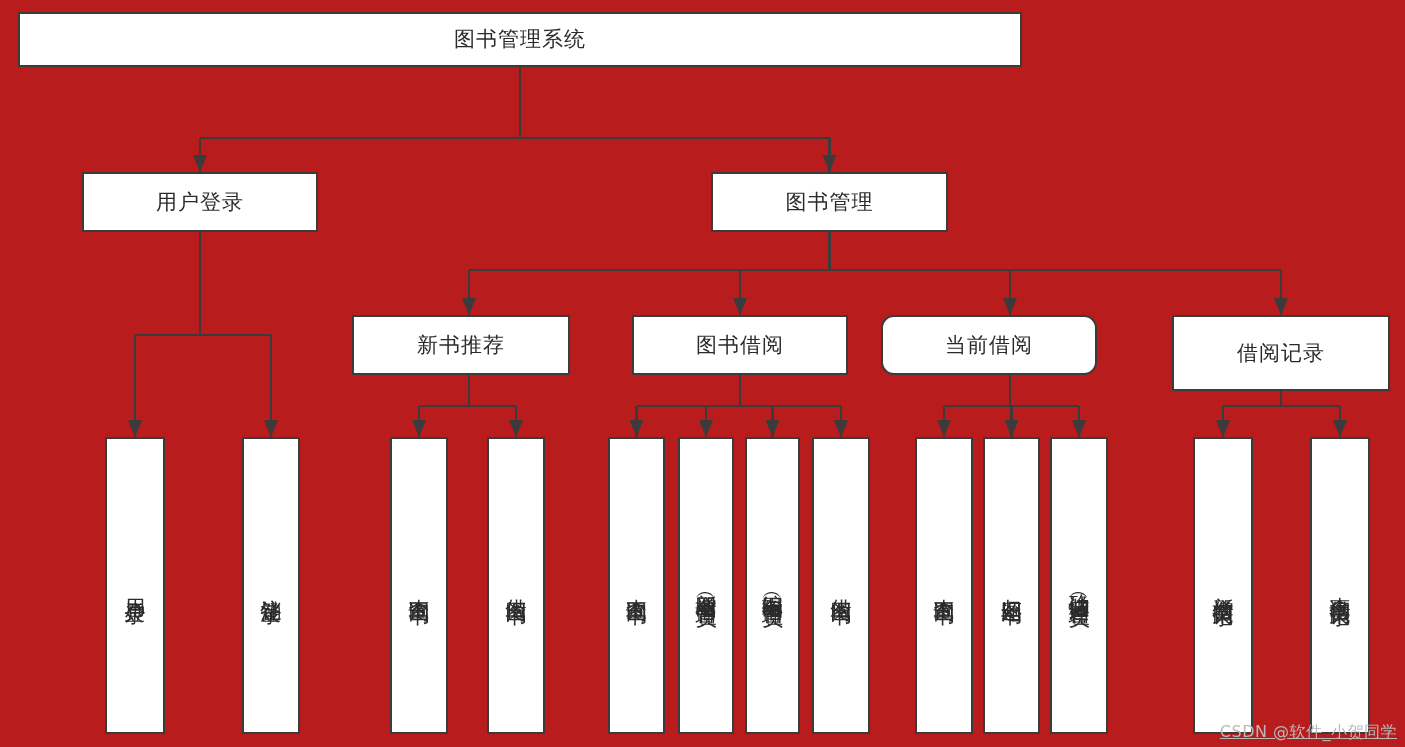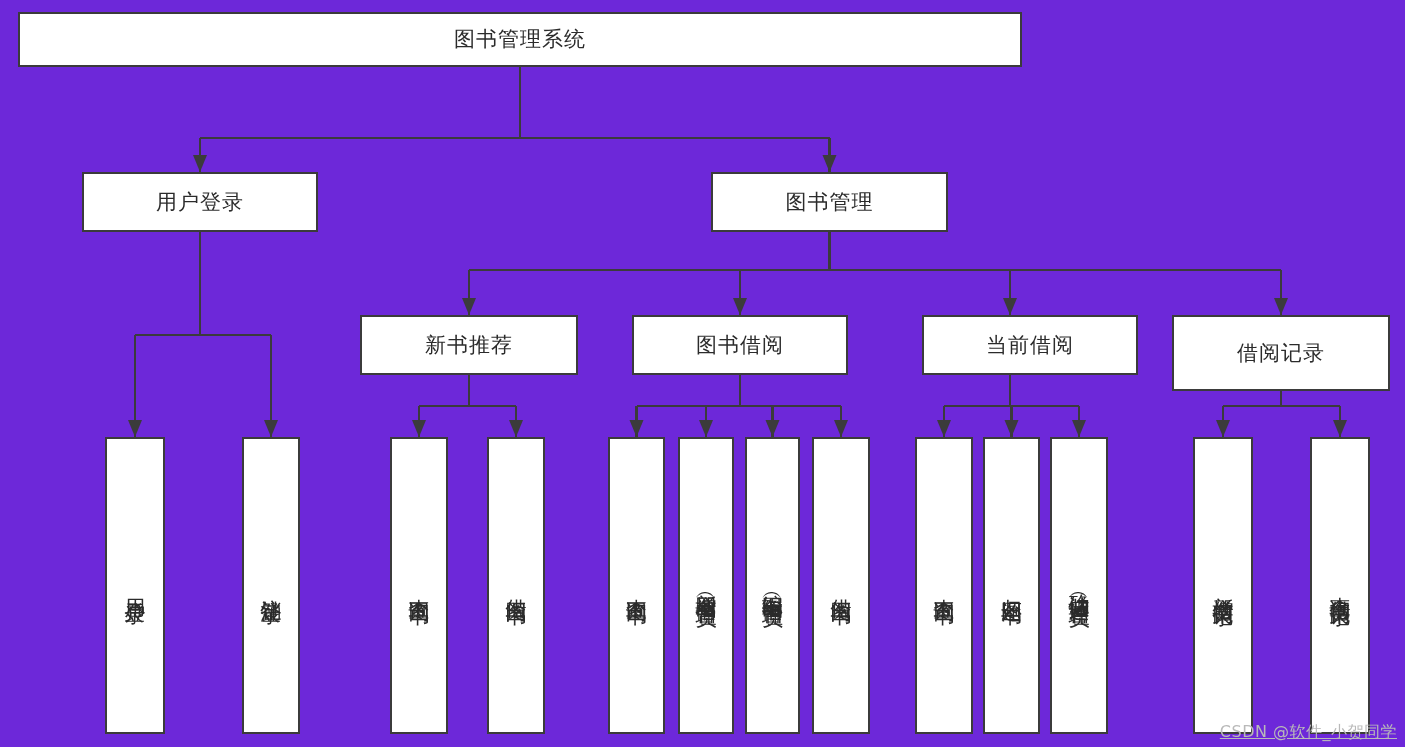--- a/index.html
+++ b/index.html
@@ -8,21 +8,21 @@
     padding: 0;
     background: #ffffff;
   }
   body {
     font-family: "DejaVu Sans", "Liberation Sans", sans-serif;
   }
   #canvas {
     position: relative;
     width: 1405px;
     height: 747px;
-    background: #6d28d9;
+    background: #b91c1c;
     overflow: hidden;
   }
   #edges {
     position: absolute;
     left: 0;
     top: 0;
     width: 1405px;
     height: 747px;
     pointer-events: none;
   }
@@ -134,27 +134,27 @@
   <div id="node-layer">
       <div class="node horiz" style="left: 18px; top: 12px; width: 1004px; height: 55px; border-color: rgb(59, 59, 59); color: rgb(43, 43, 43); background: rgb(255, 255, 255);">
         <span class="node-label">图书管理系统</span>
       </div>
       <div class="node horiz" style="left: 82px; top: 172px; width: 236px; height: 60px; border-color: rgb(59, 59, 59); color: rgb(43, 43, 43); background: rgb(255, 255, 255);">
         <span class="node-label">用户登录</span>
       </div>
       <div class="node horiz" style="left: 711px; top: 172px; width: 237px; height: 60px; border-color: rgb(59, 59, 59); color: rgb(43, 43, 43); background: rgb(255, 255, 255);">
         <span class="node-label">图书管理</span>
       </div>
-      <div class="node horiz" style="left: 360px; top: 315px; width: 218px; height: 60px; border-color: rgb(59, 59, 59); color: rgb(43, 43, 43); background: rgb(255, 255, 255);">
+      <div class="node horiz" style="left: 352px; top: 315px; width: 218px; height: 60px; border-color: rgb(59, 59, 59); color: rgb(43, 43, 43); background: rgb(255, 255, 255);">
         <span class="node-label">新书推荐</span>
       </div>
       <div class="node horiz" style="left: 632px; top: 315px; width: 216px; height: 60px; border-color: rgb(59, 59, 59); color: rgb(43, 43, 43); background: rgb(255, 255, 255);">
         <span class="node-label">图书借阅</span>
       </div>
-      <div class="node horiz" style="left: 922px; top: 315px; width: 216px; height: 60px; border-color: rgb(59, 59, 59); color: rgb(43, 43, 43); background: rgb(255, 255, 255);">
+      <div class="node horiz" style="left: 881px; top: 315px; width: 216px; height: 60px; border-color: rgb(59, 59, 59); color: rgb(43, 43, 43); background: rgb(255, 255, 255); border-radius: 13px;">
         <span class="node-label">当前借阅</span>
       </div>
       <div class="node horiz" style="left: 1172px; top: 315px; width: 218px; height: 76px; border-color: rgb(59, 59, 59); color: rgb(43, 43, 43); background: rgb(255, 255, 255);">
         <span class="node-label">借阅记录</span>
       </div>
       <div class="node vert" style="left: 105px; top: 437px; width: 60px; height: 297px; border-color: rgb(59, 59, 59); color: rgb(43, 43, 43); background: rgb(255, 255, 255);">
         <span class="node-label">用户登录</span>
       </div>
       <div class="node vert" style="left: 242px; top: 437px; width: 58px; height: 297px; border-color: rgb(59, 59, 59); color: rgb(43, 43, 43); background: rgb(255, 255, 255);">
         <span class="node-label">注销登录</span>

